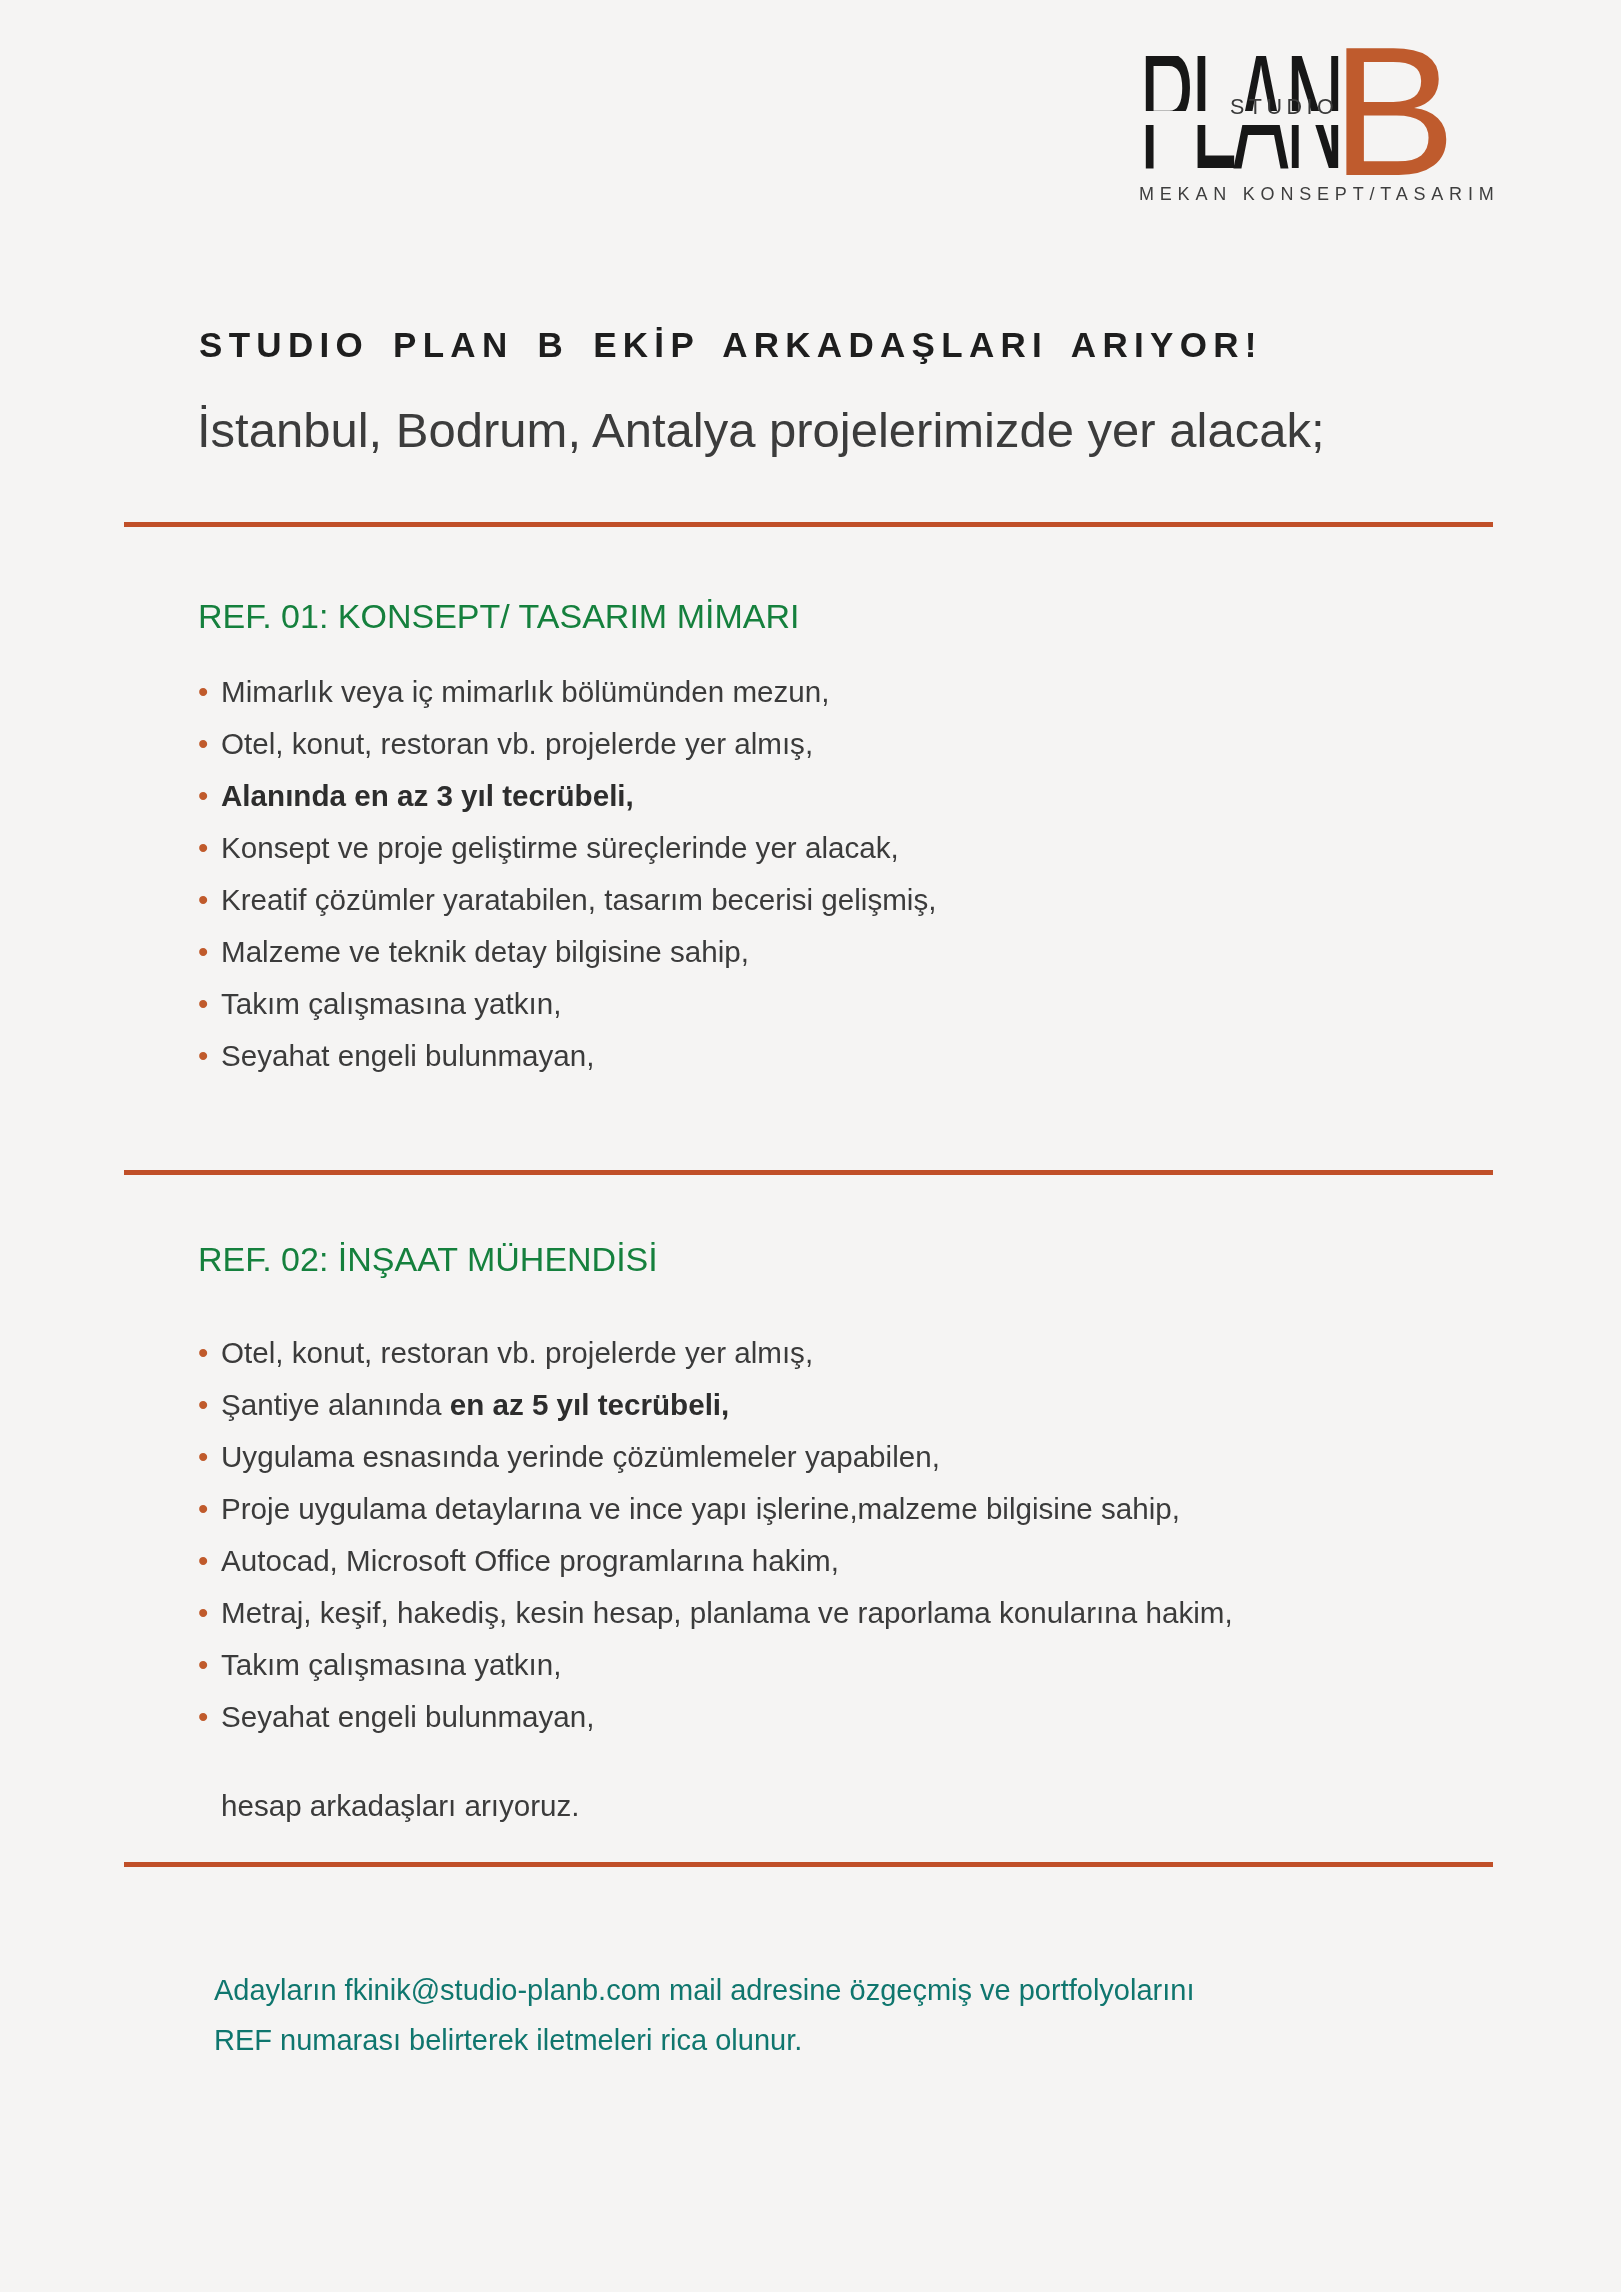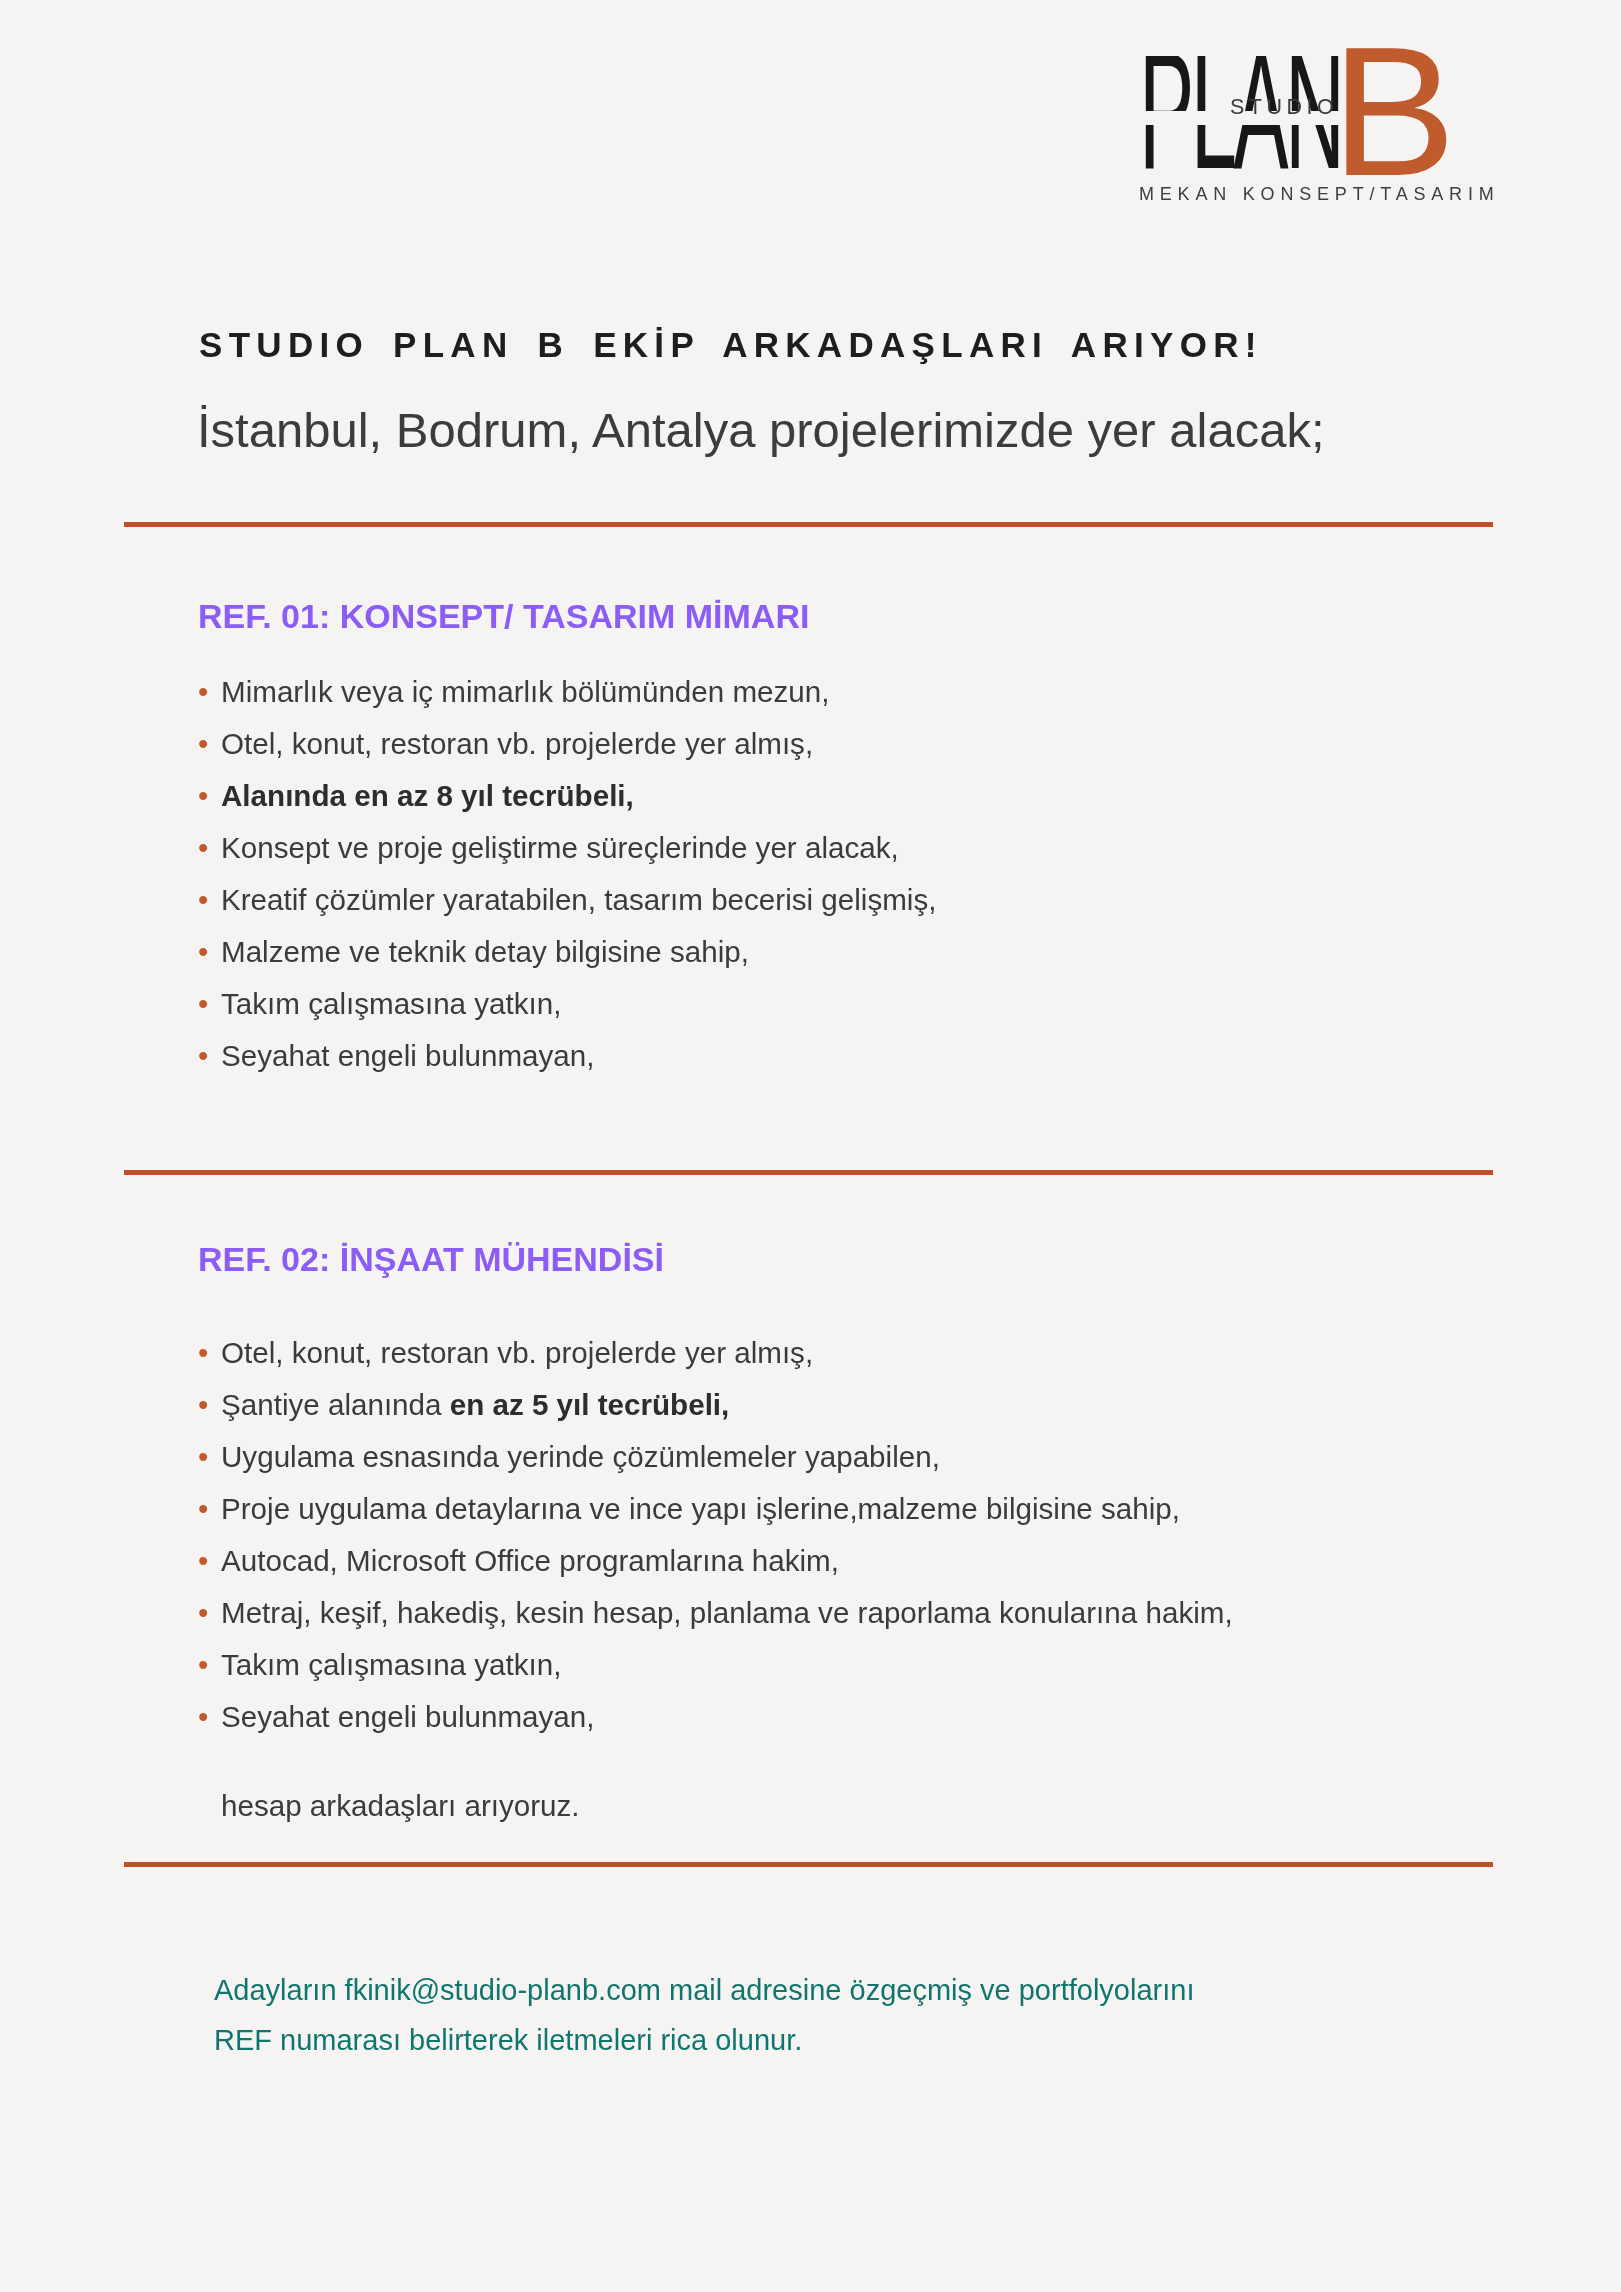--- a/index.html
+++ b/index.html
@@ -62,21 +62,21 @@
     position:absolute;left:124px;width:1369px;height:4.5px;
     border:none;background:var(--accent);
   }
   .divider-1{top:522px;}
   .divider-2{top:1170px;}
   .divider-3{top:1862px;}
 
   
   .section-title{
     position:absolute;left:198px;
-    font-size:34px;font-weight:bold;color:#8b5cf6;white-space:nowrap;
+    font-size:34px;font-weight:normal;color:#15803d;white-space:nowrap;
   }
   .section-1 .section-title{top:597px;}
   .section-2 .section-title{top:1240px;}
 
   .req-list{
     position:absolute;left:198px;list-style:none;
   }
   .section-1 .req-list{top:666px;}
   .section-2 .req-list{top:1327px;}
   .req-item{
@@ -123,21 +123,21 @@
   <h1 class="headline">STUDIO PLAN B EKİP ARKADAŞLARI ARIYOR!</h1>
   <p class="subtitle">İstanbul, Bodrum, Antalya projelerimizde yer alacak;</p>
 
   <hr class="divider divider-1">
 
   <section class="section section-1">
     <h2 class="section-title">REF. 01: KONSEPT/ TASARIM MİMARI</h2>
     <ul class="req-list">
       <li class="req-item"><span>Mimarlık veya iç mimarlık bölümünden mezun,</span><b></b><span></span></li>
       <li class="req-item"><span>Otel, konut, restoran vb. projelerde yer almış,</span><b></b><span></span></li>
-      <li class="req-item"><span></span><b>Alanında en az 8 yıl tecrübeli,</b><span></span></li>
+      <li class="req-item"><span></span><b>Alanında en az 3 yıl tecrübeli,</b><span></span></li>
       <li class="req-item"><span>Konsept ve proje geliştirme süreçlerinde yer alacak,</span><b></b><span></span></li>
       <li class="req-item"><span>Kreatif çözümler yaratabilen, tasarım becerisi gelişmiş,</span><b></b><span></span></li>
       <li class="req-item"><span>Malzeme ve teknik detay bilgisine sahip,</span><b></b><span></span></li>
       <li class="req-item"><span>Takım çalışmasına yatkın,</span><b></b><span></span></li>
       <li class="req-item"><span>Seyahat engeli bulunmayan,</span><b></b><span></span></li>
     </ul>
   </section>
 
   <hr class="divider divider-2">
 

